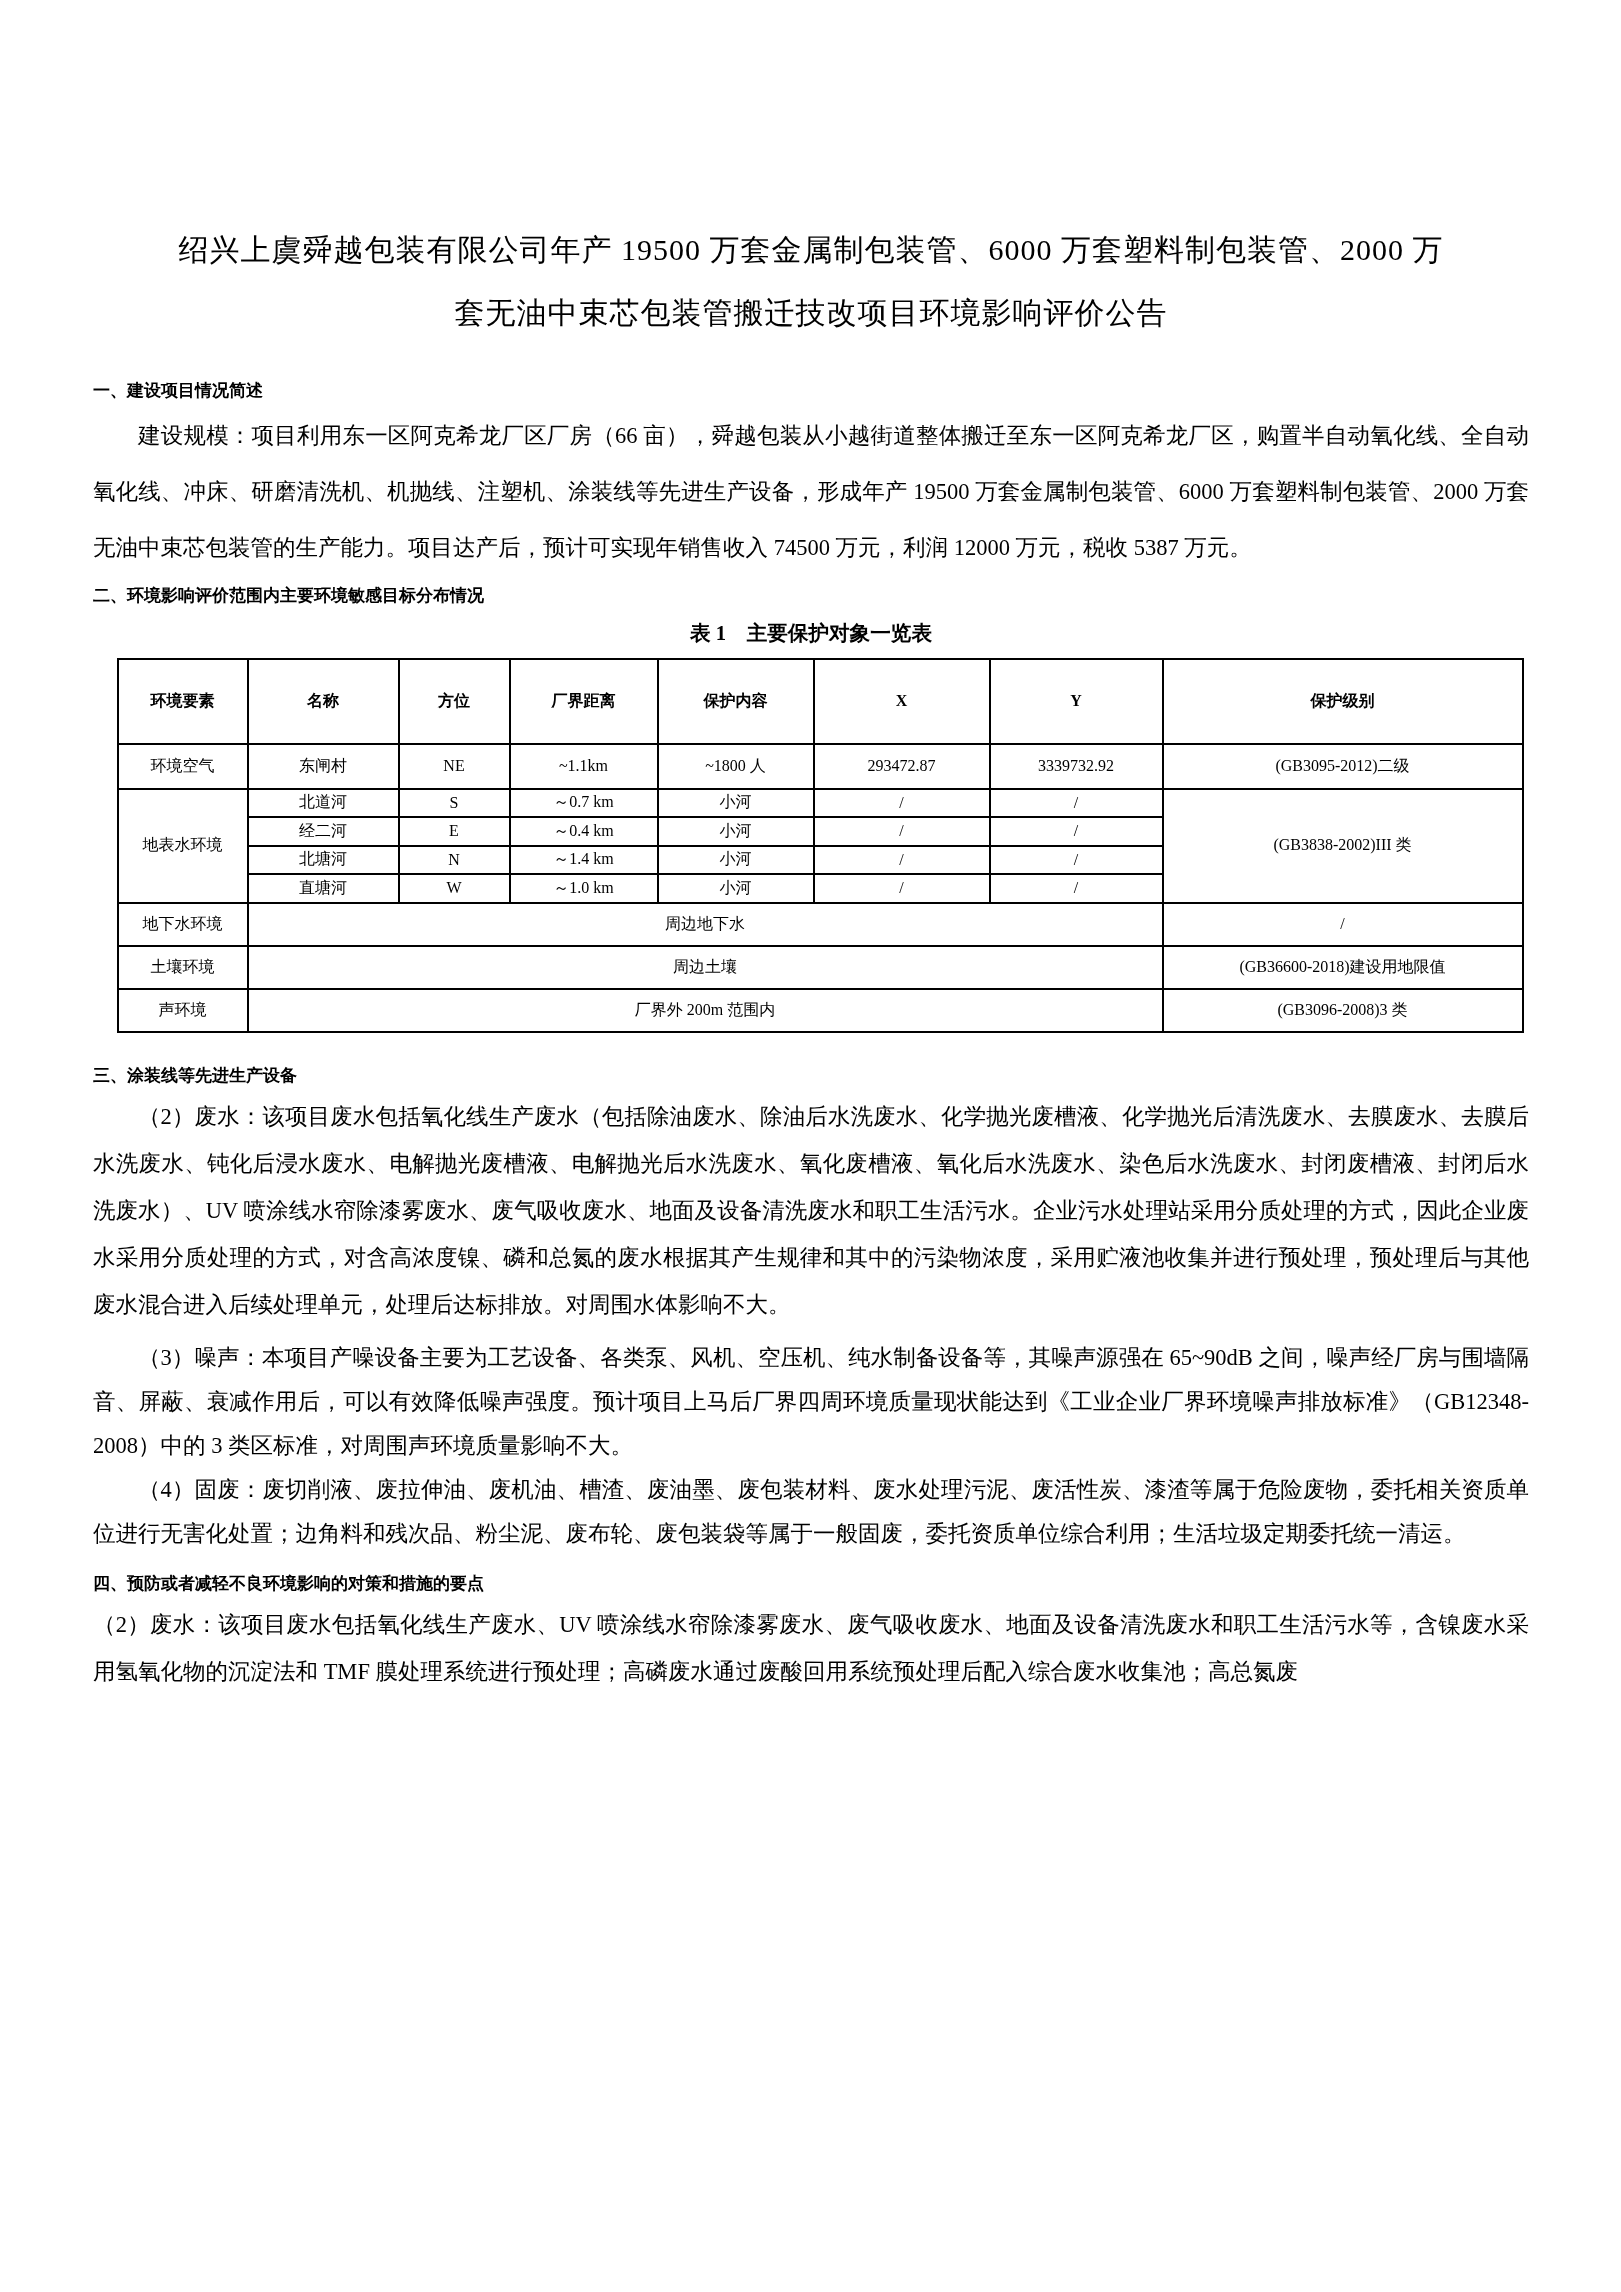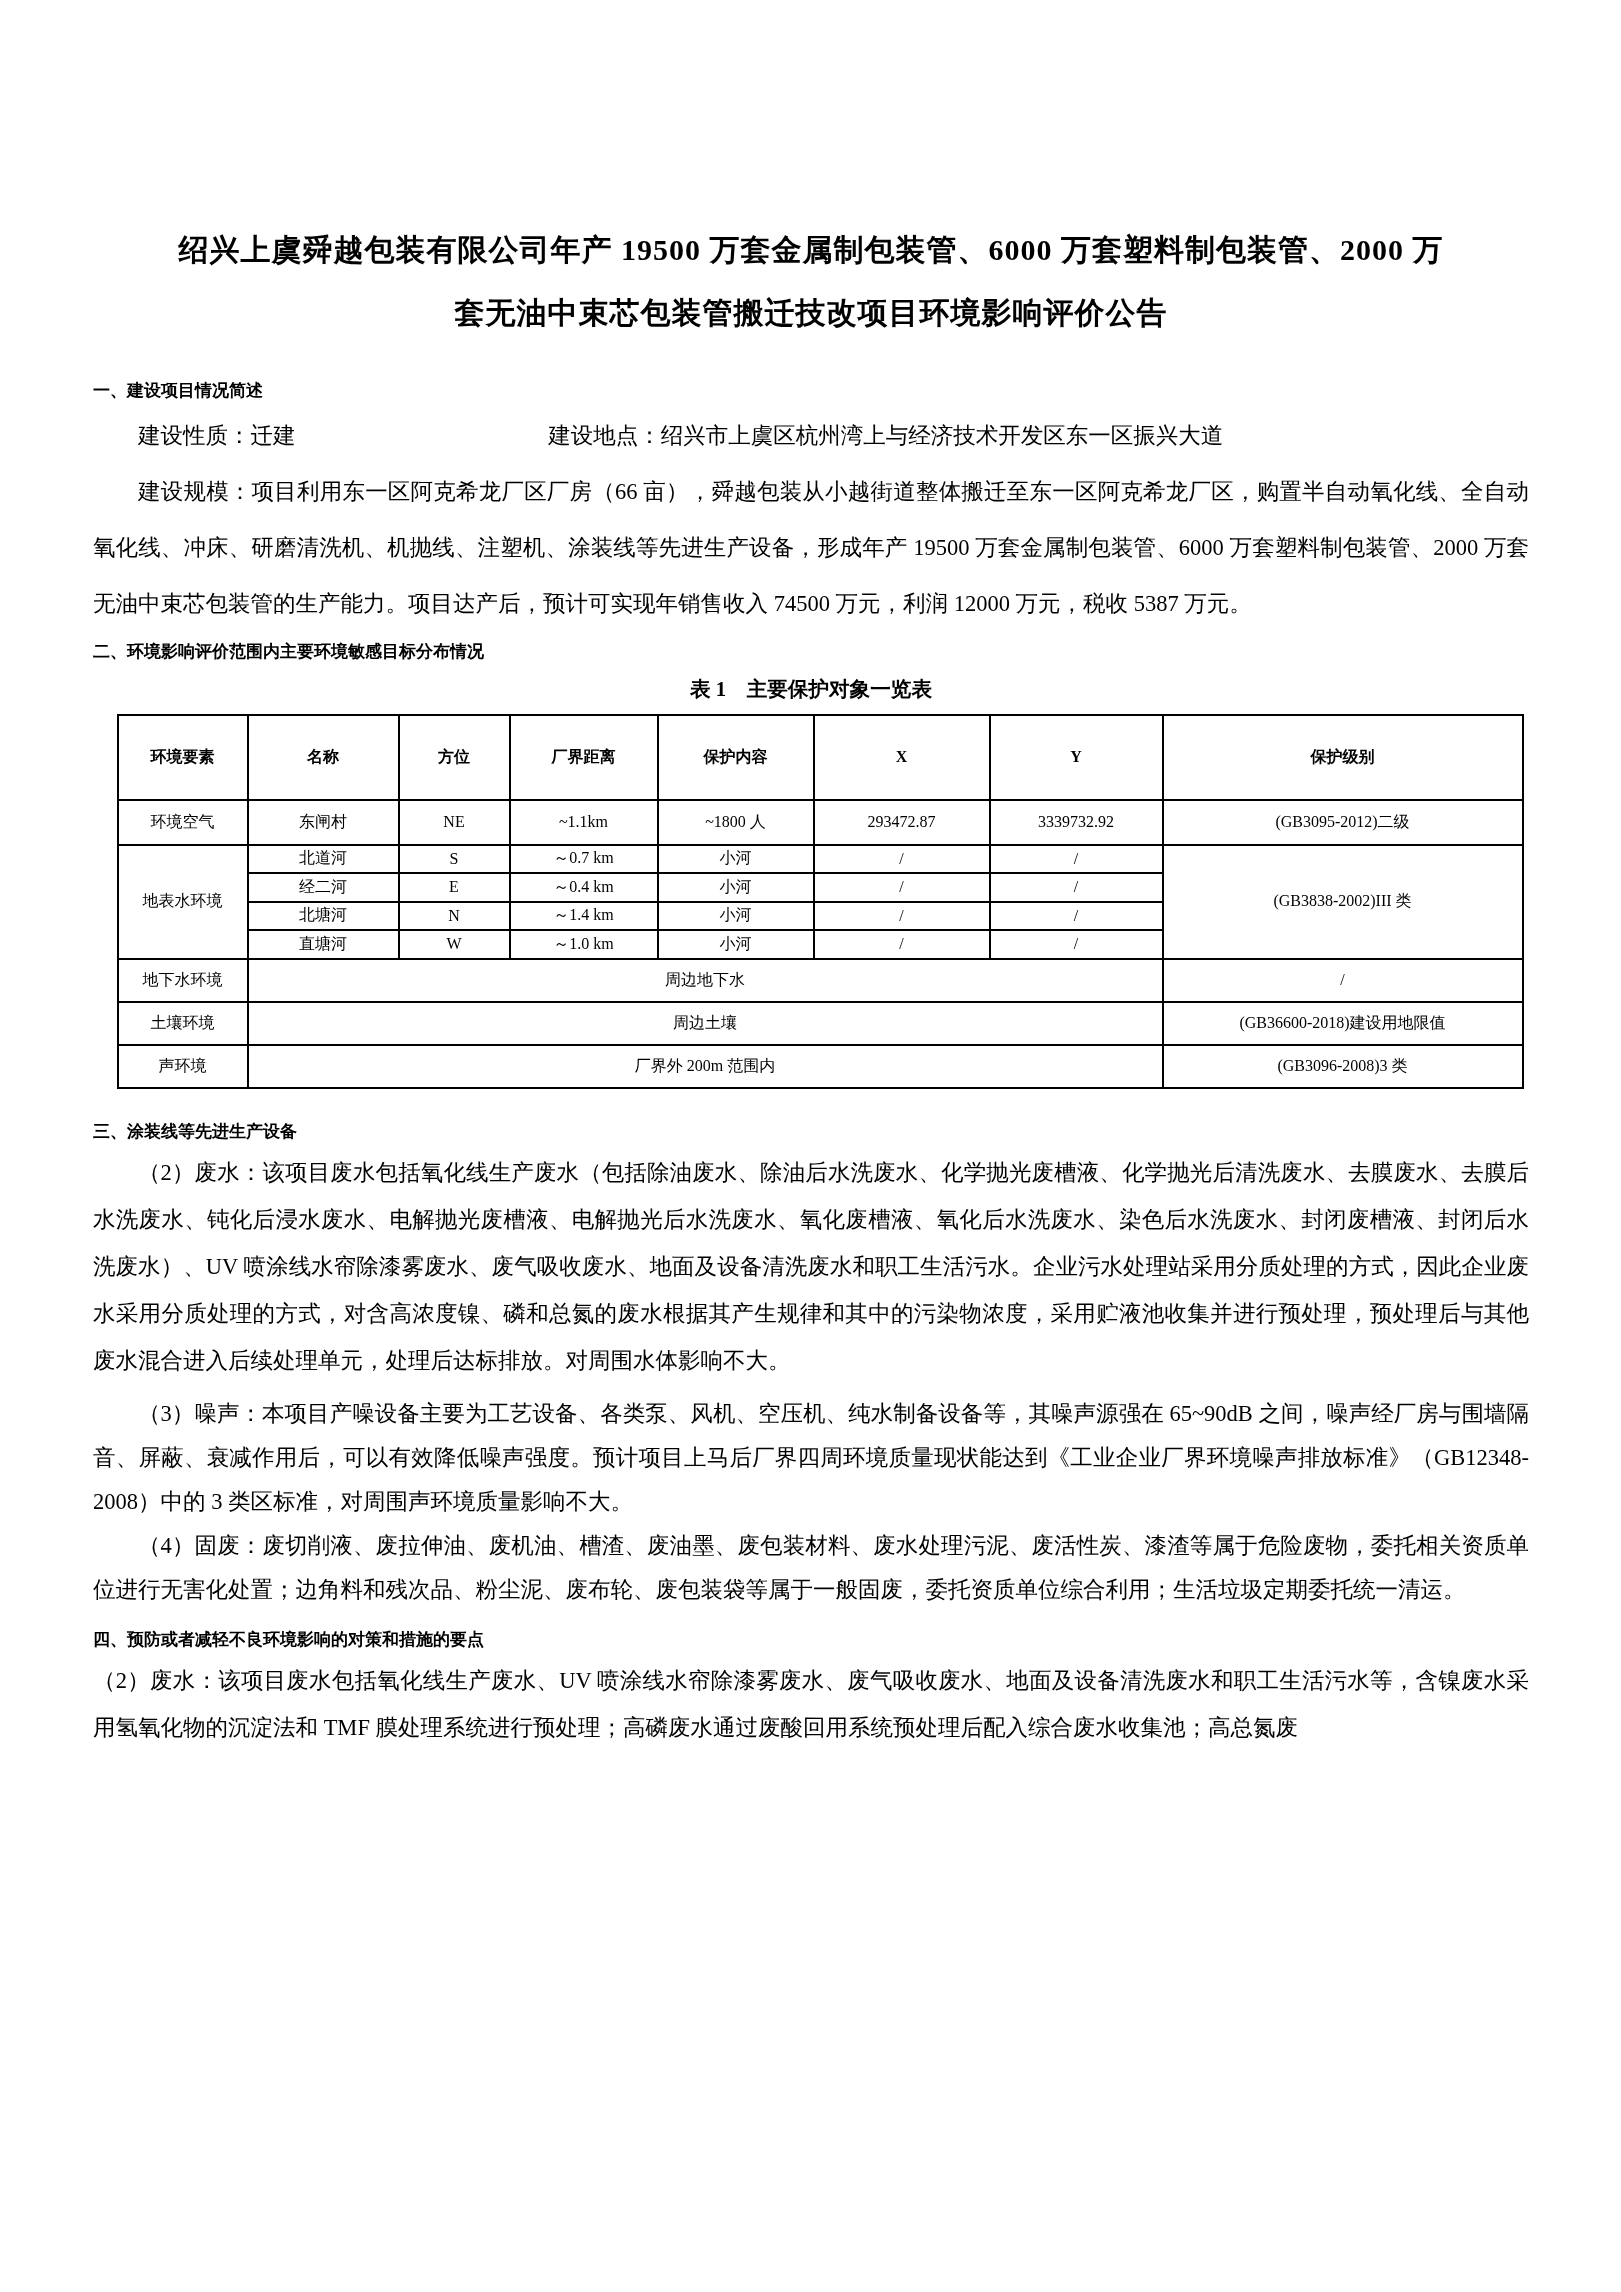--- a/index.html
+++ b/index.html
@@ -8,21 +8,21 @@
     width:1621px;height:2293px;
     margin:0 auto;
     background:#ffffff;
     font-family:"Liberation Serif","DejaVu Serif",serif;
     color:#000;
     box-sizing:border-box;
     padding:218px 92px 0 93px;
     overflow:hidden;
   }
   .doc-title{
-    font-size:30px;font-weight:bold;text-align:center;line-height:63px;
+    font-size:30px;font-weight:normal;text-align:center;line-height:63px;
     letter-spacing:1px;
   }
   .sec-heading{
     font-size:17px;font-weight:bold;line-height:35px;margin-top:21.6px;
   }
   .para{
     font-size:22.5px;line-height:56px;text-align:justify;text-align-last:left;
     text-indent:45px;
   }
   .para.tight1{line-height:47px;}
@@ -55,24 +55,20 @@
 <div class="page">
 
   <div class="doc-title">
     <div>绍兴上虞舜越包装有限公司年产 19500 万套金属制包装管、6000 万套塑料制包装管、2000 万</div>
     <div>套无油中束芯包装管搬迁技改项目环境影响评价公告</div>
   </div>
 
   <div class="sec-heading" style="margin-top:29px;">一、建设项目情况简述</div>
 
 
-  <div class="kv-line">
-    <span>建设性质：迁建</span>
-    <span class="loc">建设地点：绍兴市上虞区杭州湾上与经济技术开发区东一区振兴大道</span>
-  </div>
 
   <div class="para">建设规模：项目利用东一区阿克希龙厂区厂房（66 亩），舜越包装从小越街道整体搬迁至东一区阿克希龙厂区，购置半自动氧化线、全自动氧化线、冲床、研磨清洗机、机抛线、注塑机、涂装线等先进生产设备，形成年产 19500 万套金属制包装管、6000 万套塑料制包装管、2000 万套无油中束芯包装管的生产能力。项目达产后，预计可实现年销售收入 74500 万元，利润 12000 万元，税收 5387 万元。</div>
 
   <div class="sec-heading" style="margin-top:2px;">二、环境影响评价范围内主要环境敏感目标分布情况</div>
 
   <div class="tbl-caption">表 1　主要保护对象一览表</div>
 
   <table class="env">
     <colgroup>
       <col style="width:130px">

